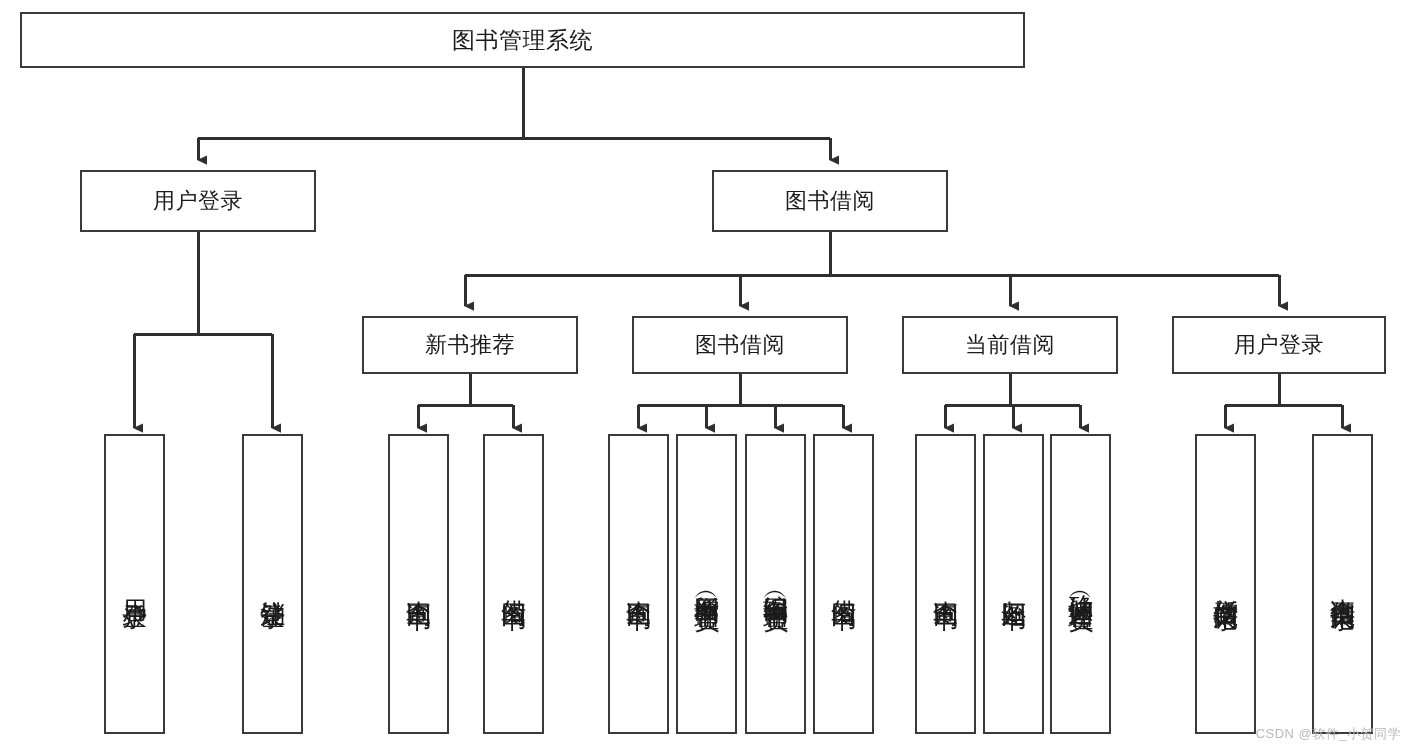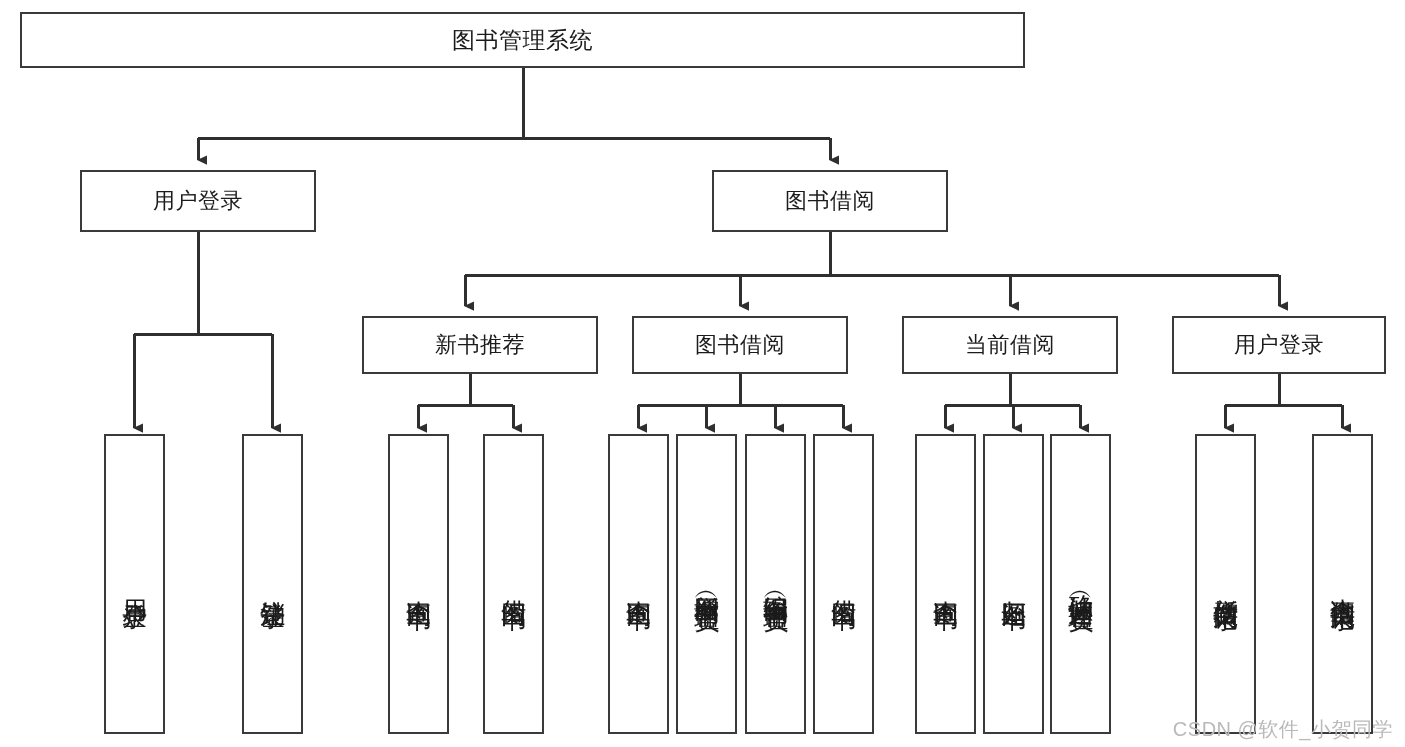--- a/index.html
+++ b/index.html
@@ -40,22 +40,22 @@
     font-size:25px;
     line-height:1.18;
     letter-spacing:2px;
     text-align:center;
     max-height:290px;
   }
 
   
   #watermark{
     position:absolute;
-    right:12px;bottom:4px;
-    font-size:20px;
+    right:4px;bottom:4px;
+    font-size:13px;
     color:#b9b9b9;
     z-index:6;
     white-space:nowrap;
     letter-spacing:0.5px;
   }
 </style>
 </head>
 <body>
 
 <div id="stage">
@@ -115,21 +115,21 @@
   </div>
 
   <div class="node h" style="left:80px;top:170px;width:236px;height:62px;">
     <span class="lbl">用户登录</span>
   </div>
 
   <div class="node h" style="left:712px;top:170px;width:236px;height:62px;">
     <span class="lbl">图书借阅</span>
   </div>
 
-  <div class="node h" style="left:362px;top:316px;width:236px;height:58px;">
+  <div class="node h" style="left:362px;top:316px;width:216px;height:58px;">
     <span class="lbl">新书推荐</span>
   </div>
 
   <div class="node h" style="left:902px;top:316px;width:216px;height:58px;">
     <span class="lbl">当前借阅</span>
   </div>
 
   <div class="node h" style="left:632px;top:316px;width:216px;height:58px;">
     <span class="lbl">图书借阅</span>
   </div>

